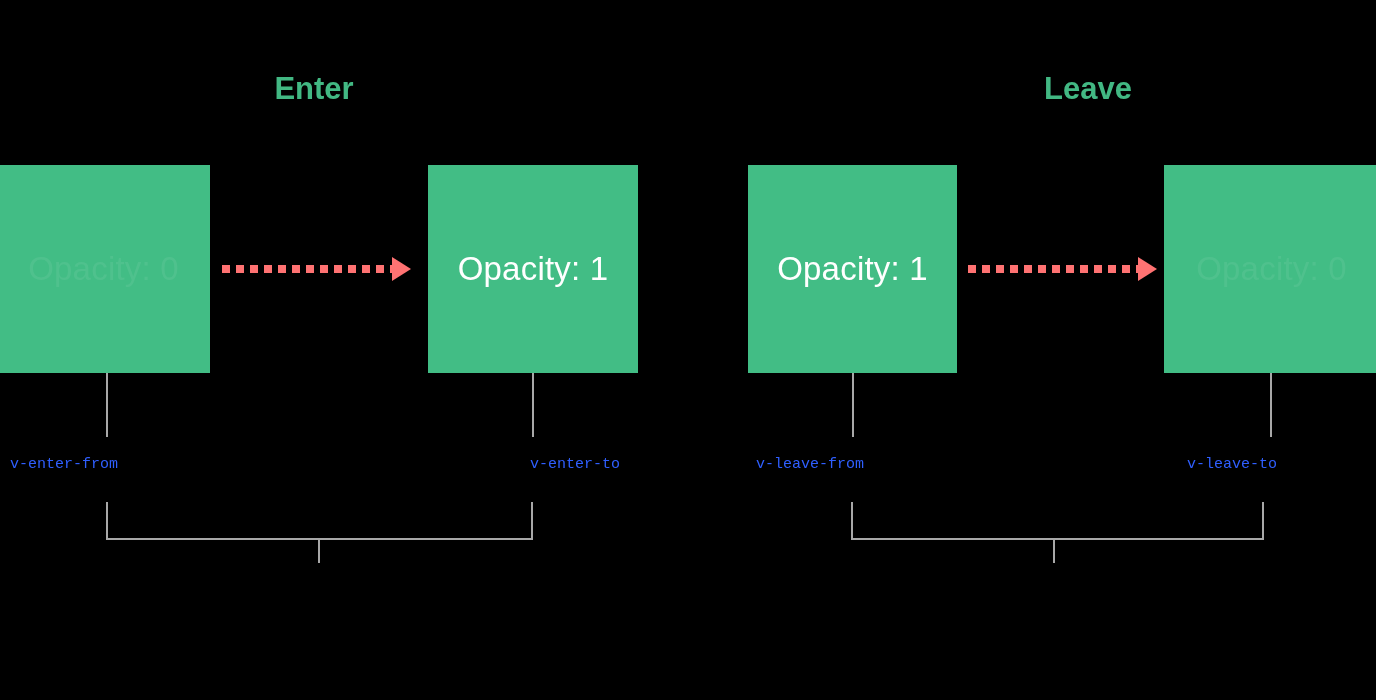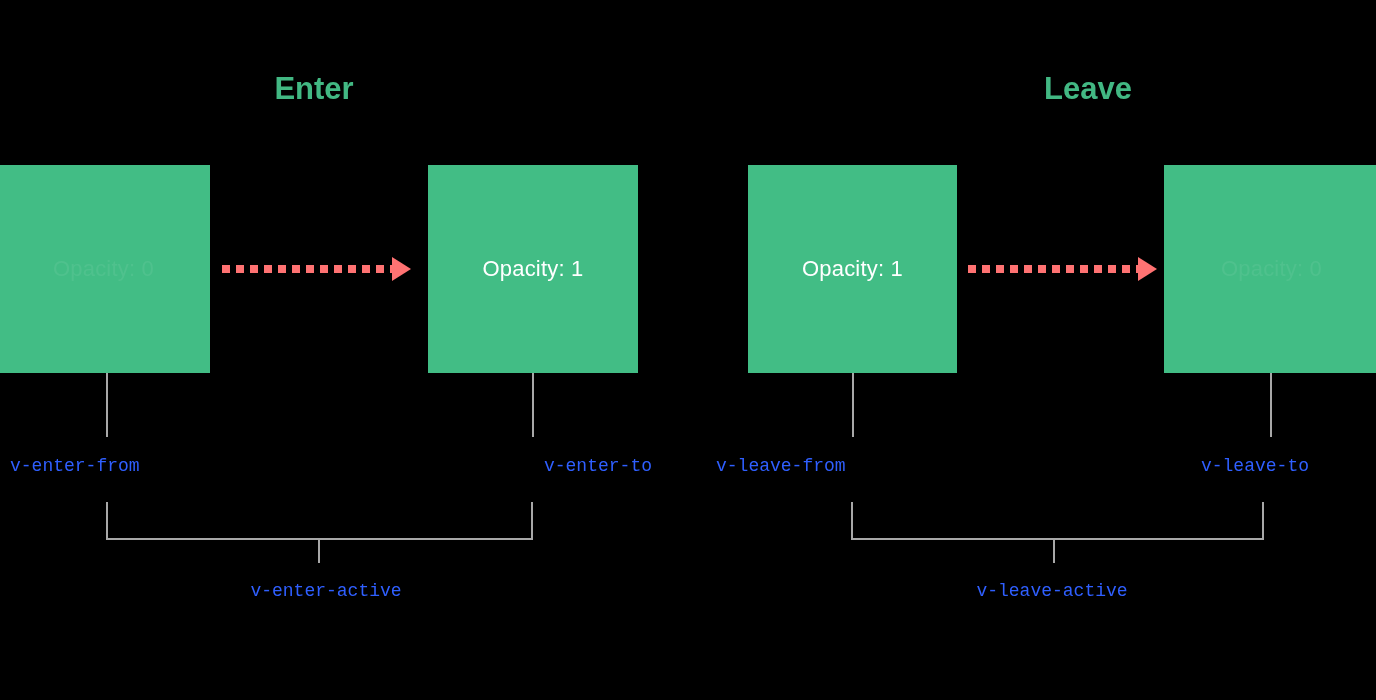--- a/index.html
+++ b/index.html
@@ -19,21 +19,21 @@
 
   .box{
     position:absolute;
     background:#42bd85;
     display:flex;
     align-items:center;
     justify-content:center;
   }
   .box-label{
     font-family:"Liberation Sans",sans-serif;
-    font-size:22px;
+    font-size:33px;
     color:#ffffff;
     white-space:nowrap;
     letter-spacing:.2px;
   }
   .box-label.faded{ color:rgba(255,255,255,0.07); }
 
   
   .arrow{position:absolute;height:8px;}
   .arrow .shaft{
     position:absolute;left:0;top:0;height:8px;right:14px;
@@ -49,27 +49,27 @@
     border-bottom:12px solid transparent;
     border-left:19px solid #ff7272;
   }
 
   .stem{position:absolute;width:2px;background:#a8a8a8;}
   .hline{position:absolute;height:2px;background:#a8a8a8;}
 
   .cls-label{
     position:absolute;
     font-family:"Liberation Mono",monospace;
-    font-size:18px;
+    font-size:15px;
     color:#2f5fff;
     white-space:nowrap;
     letter-spacing:0px;
   }
   .cls-label.left{transform:translateX(0);}
-  .cls-label.right{transform:translateX(-100%);margin-left:32px;}
+  .cls-label.right{transform:translateX(-100%);}
   .cls-label.center{transform:translateX(-50%);}
 </style>
 </head>
 <body>
 
 <div id="canvas">
 
   <div class="title" style="left:314px;top:71px;">Enter</div>
   <div class="title" style="left:1061px;top:71px;margin-left:27px;">Leave</div>
 
@@ -99,28 +99,26 @@
     <span class="head"></span>
   </div>
 
   <div class="stem" style="left:106px;top:373px;height:64px;"></div>
   <div class="stem" style="left:532px;top:373px;height:64px;"></div>
   <div class="stem" style="left:852px;top:373px;height:64px;"></div>
   <div class="stem" style="left:1270px;top:373px;height:64px;"></div>
 
   <div class="cls-label left" style="left:10px;top:456px;">v-enter-from</div>
   <div class="cls-label right" style="left:620px;top:456px;">v-enter-to</div>
-  <div class="cls-label left" style="left:716px;top:456px;">v-leave-from</div>
+  <div class="cls-label left" style="left:756px;top:456px;">v-leave-from</div>
   <div class="cls-label right" style="left:1277px;top:456px;">v-leave-to</div>
 
   <div class="stem" style="left:106px;top:502px;height:38px;"></div>
   <div class="stem" style="left:531px;top:502px;height:38px;"></div>
   <div class="hline" style="left:106px;top:538px;width:427px;"></div>
   <div class="stem" style="left:318px;top:538px;height:25px;"></div>
-  <div class="cls-label center" style="left:326px;top:581px;">v-enter-active</div>
 
   <div class="stem" style="left:851px;top:502px;height:38px;"></div>
   <div class="stem" style="left:1262px;top:502px;height:38px;"></div>
   <div class="hline" style="left:851px;top:538px;width:413px;"></div>
   <div class="stem" style="left:1053px;top:538px;height:25px;"></div>
-  <div class="cls-label center" style="left:1052px;top:581px;">v-leave-active</div>
 
 </div>
 
 </body></html>

